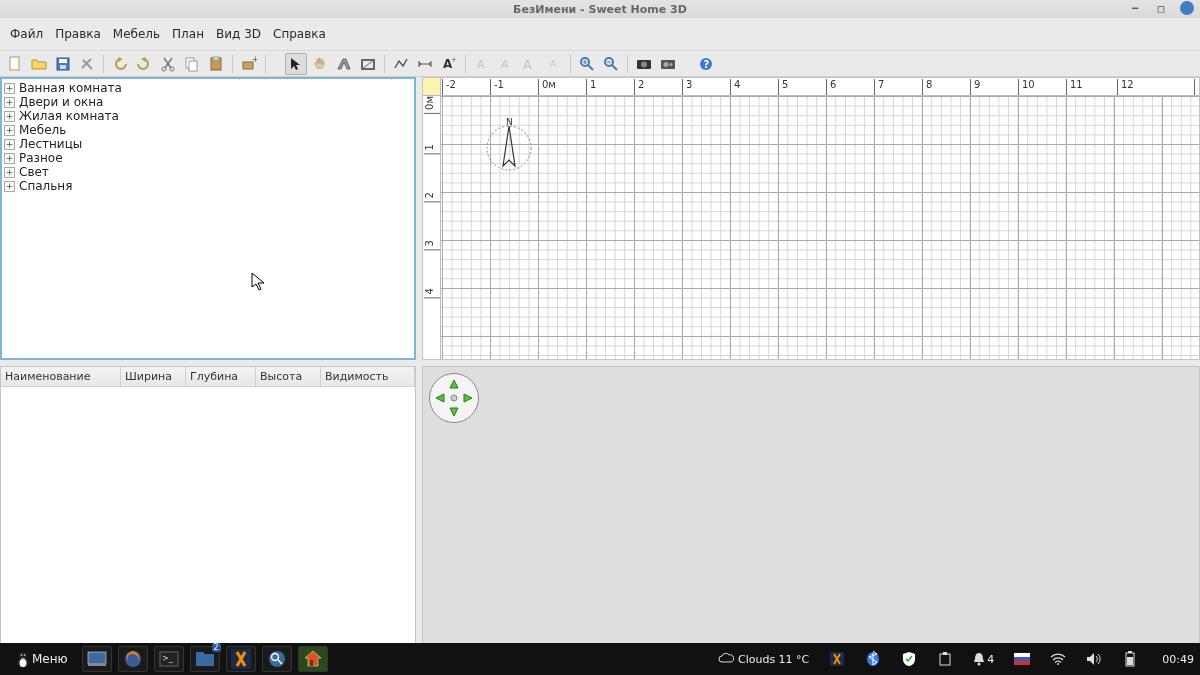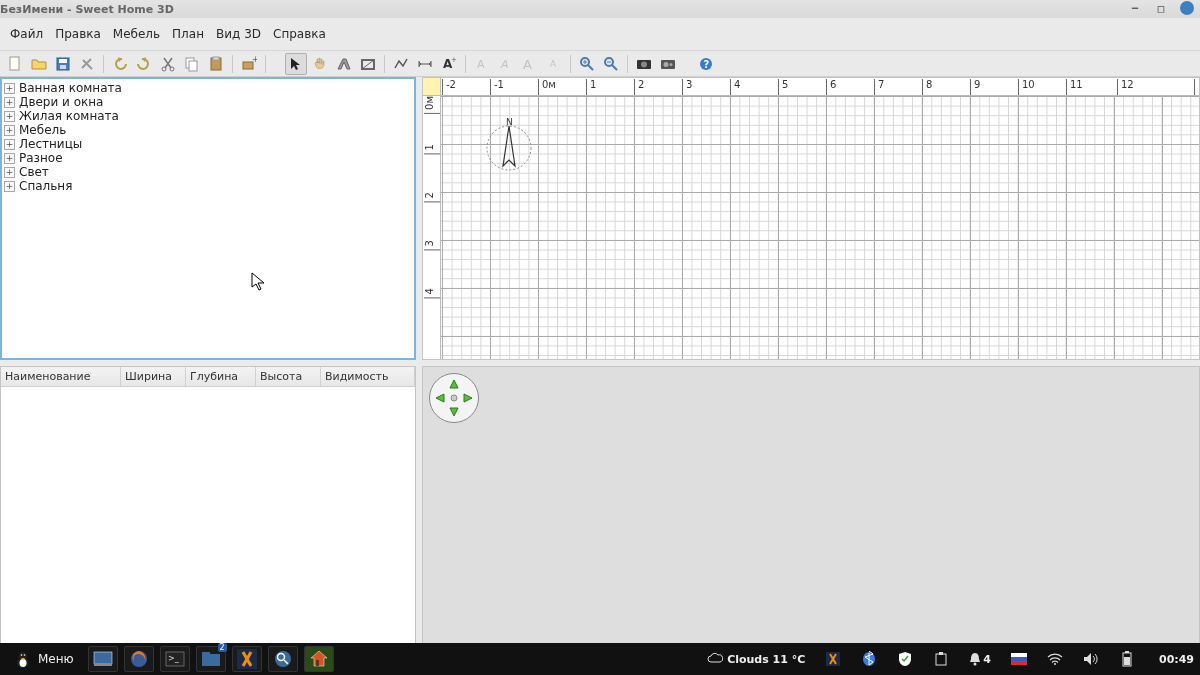--- a/index.html
+++ b/index.html
@@ -1,19 +1,19 @@
 <!DOCTYPE html>
 <html><head>
 <meta charset="utf-8">
 <style>
 * { margin: 0; padding: 0; box-sizing: border-box; font-family: "DejaVu Sans", Arial, sans-serif; user-select: none; }
 html, body { width: 1200px; height: 675px; overflow: hidden; background: #e8e8e8; }
 
 
-.titlebar { height: 18px; background: linear-gradient(#e4e4e4,#d9d9d9); display: flex; align-items: center; position: relative; font-size: 11px; color: #666; font-weight: bold; }
+.titlebar { height: 18px; background: linear-gradient(#e4e4e4,#d9d9d9); display: flex; align-items: center; justify-content: center; position: relative; font-size: 11px; color: #666; font-weight: bold; }
 .titlebar .controls { position: absolute; right: 6px; top: 1px; display: flex; gap: 12px; align-items: center; }
 .titlebar .ctrl { width: 14px; height: 14px; display: flex; align-items: center; justify-content: center; font-size: 13px; color: #555; }
 .titlebar .close { background: #3d7fc2; border-radius: 50%; width: 14px; height: 14px; }
 
 
 .menubar { height: 20px; background: #eaeaea; display: flex; align-items: center; padding: 16px 4px; font-size: 12px; color: #2a2a2a; border-bottom: 1px solid #d8d8d8;}
 .menubar .menu-item { padding: 2px 6px; cursor: default; }
 
 
 .toolbar { height: 26px; background: #eaeaea; display: flex; align-items: center; padding: 0 4px; gap: 2px; border-bottom: 1px solid #cfcfcf;}
@@ -55,24 +55,24 @@
 }
 .compass { position: absolute; left: 40px; top: 20px; width: 56px; height: 56px; }
 
 .view3d { flex: 1; background: #dedede; border: 1px solid #c4c4c4; position: relative; }
 .nav-widget { position: absolute; left: 6px; top: 6px; width: 50px; height: 50px; border: 1px solid #888; border-radius: 50%; background: #f4f4f4; display: flex; align-items: center; justify-content: center; }
 .nav-widget svg { width: 44px; height: 44px; }
 
 
 .taskbar { position: absolute; left: 0; right: 0; bottom: 0; height: 32px; background: #111; display: flex; align-items: center; padding: 0 6px; color: #eee; font-size: 12px; }
 .taskbar .tb-left { display: flex; align-items: center; gap: 6px; }
-.taskbar .menu-btn { display: flex; align-items: center; gap: 6px; padding: 3px 8px; border-radius: 3px; }
+.taskbar .menu-btn { display: flex; align-items: center; padding: 3px 8px; border-radius: 3px; }
 .taskbar .app-icon { width: 30px; height: 26px; display: flex; align-items: center; justify-content: center; border:1px solid #333; border-radius:2px; background:#1a1a1a;}
 .taskbar .spacer { flex: 1; }
-.taskbar .tray { display: flex; align-items: center; gap: 20px; font-weight: bold; }
+.taskbar .tray { display: flex; align-items: center; gap: 20px; }
 .taskbar .tray .ic { width: 16px; height: 16px; display:flex; align-items:center; justify-content:center;}
 .taskbar svg { display: block; }
 
 .cursor { position: absolute; left: 251px; top: 272px; pointer-events: none; z-index: 999; }
 </style>
 </head>
 <body>
 
 <div class="titlebar">
   <span>БезИмени - Sweet Home 3D</span>

